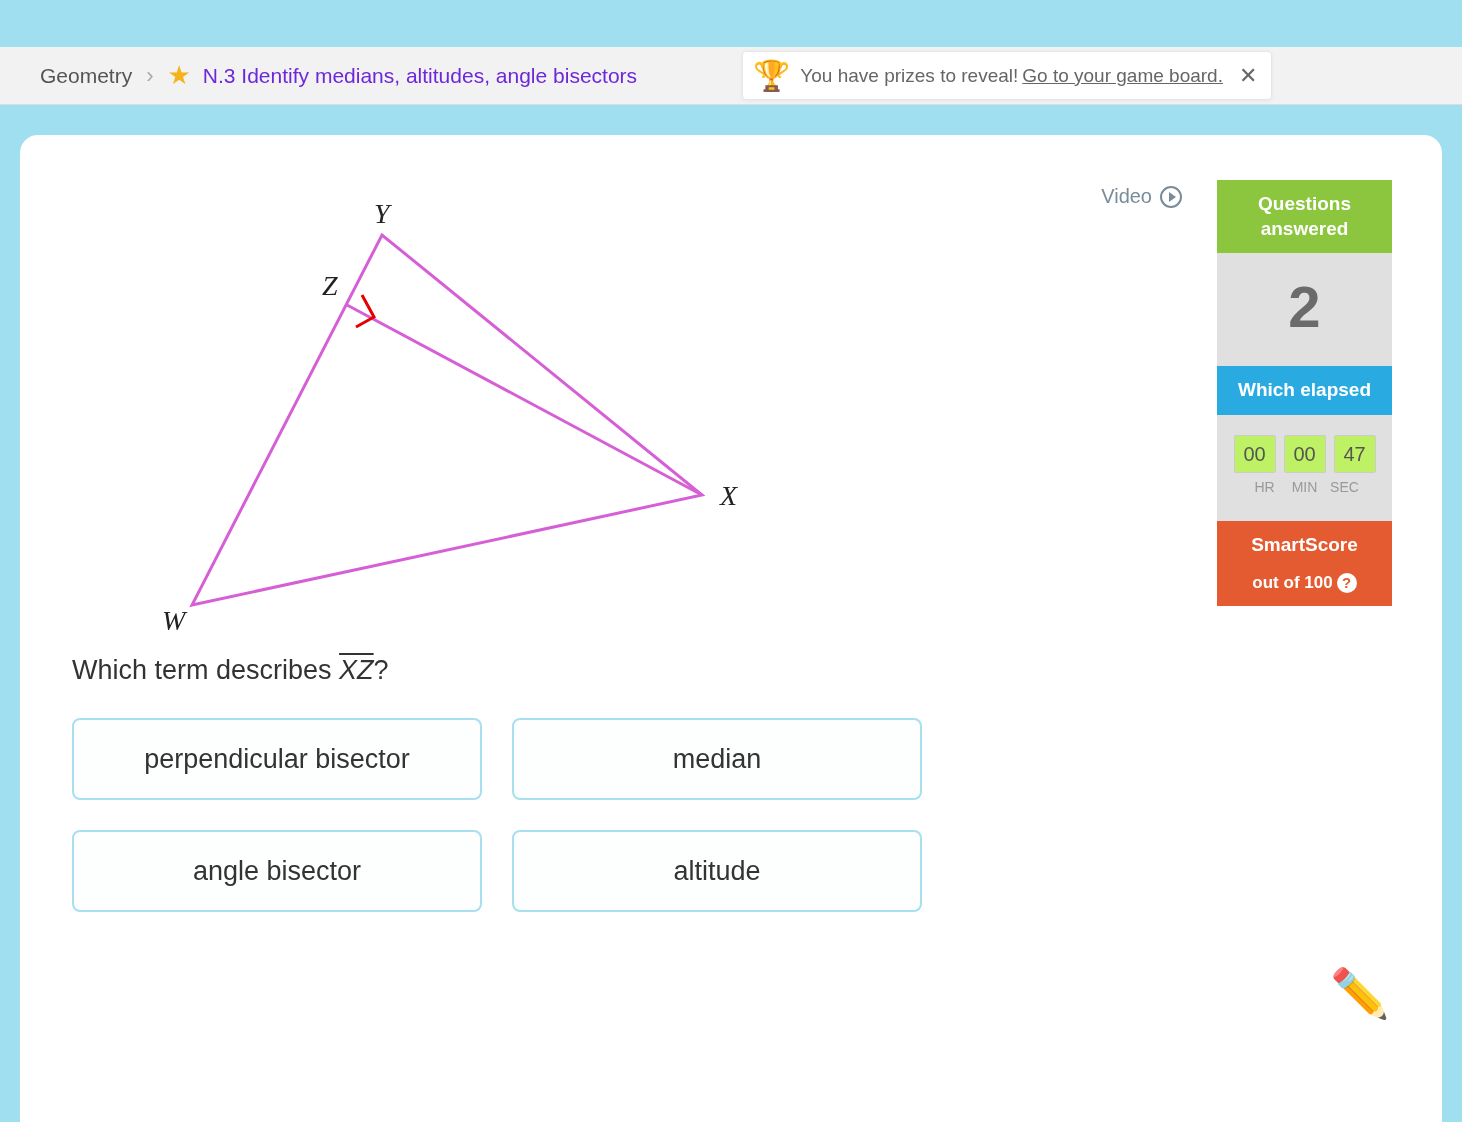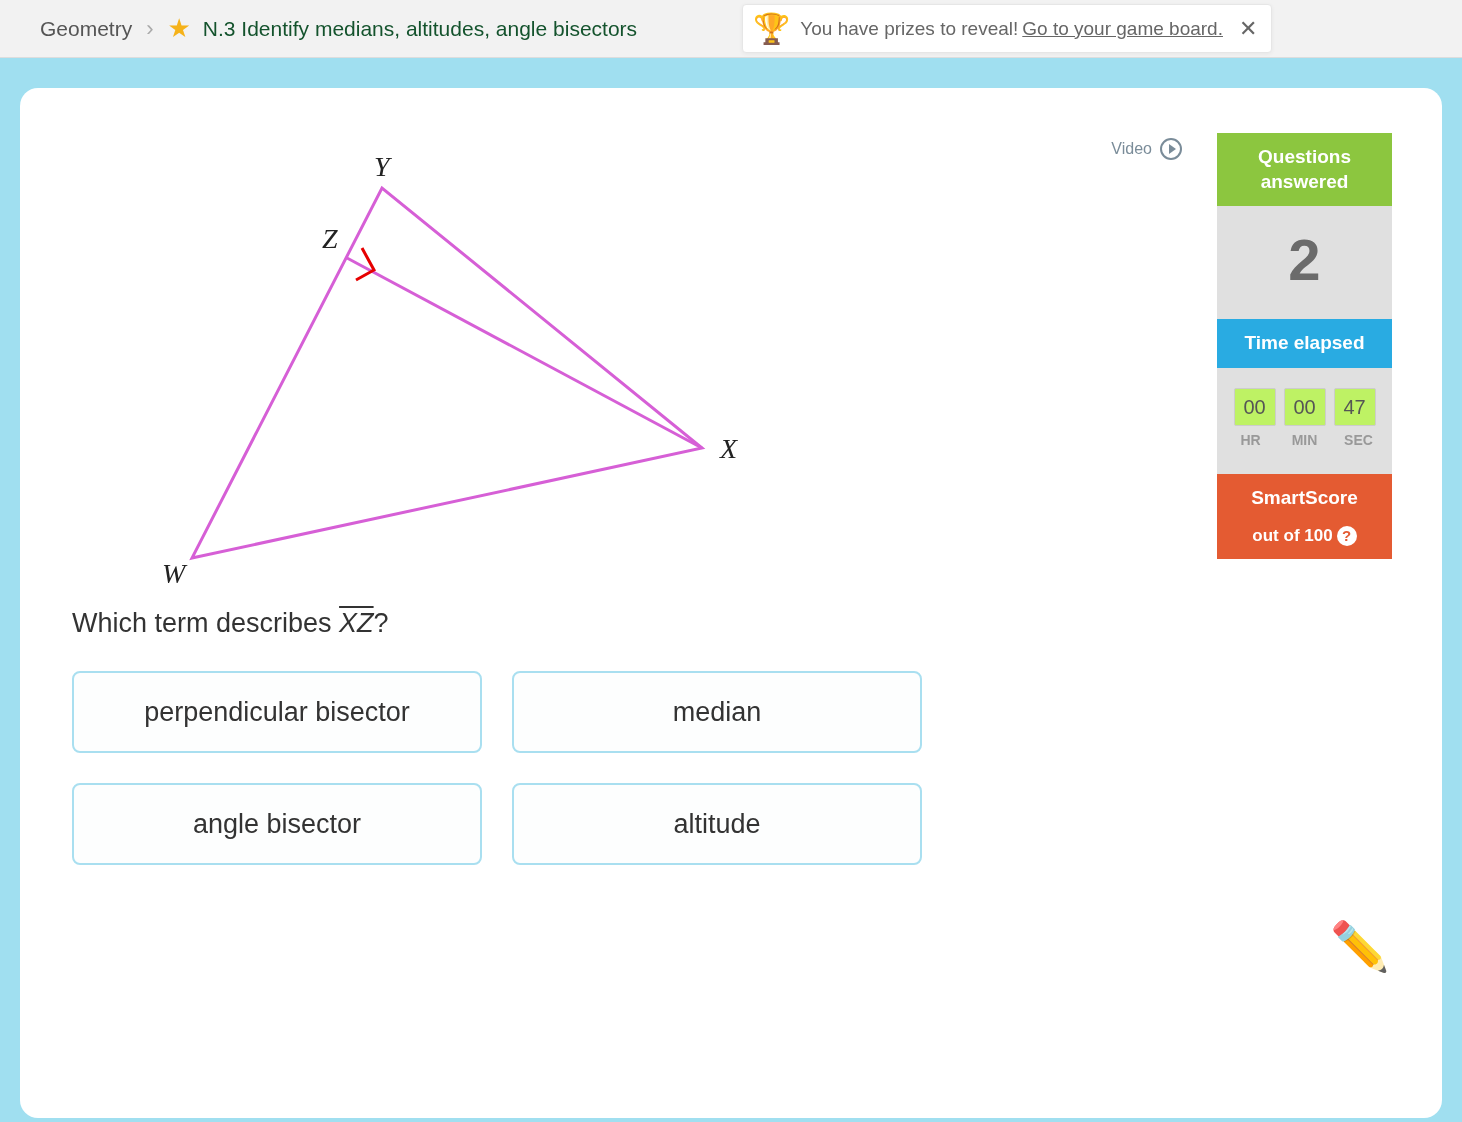--- a/index.html
+++ b/index.html
@@ -14,29 +14,30 @@
     .breadcrumb-bar {
       background: #f2f2f2;
       height: 58px;
       display: flex;
       align-items: center;
       padding: 0 40px;
       font-size: 21px;
       color: #555;
       position: relative;
       border-bottom: 1px solid #ddd;
+      margin-top: 47px;
     }
     .breadcrumb-subject { color: #555; }
     .breadcrumb-arrow { margin: 0 14px; color: #aaa; font-size: 22px; }
     .star-icon {
       color: #f5b21a;
       font-size: 26px;
       margin-right: 12px;
     }
-    .breadcrumb-skill { color: #14532d; white-space: nowrap; overflow: hidden; }
+    .breadcrumb-skill { color: #6d28d9; white-space: nowrap; overflow: hidden; }
     .prize-banner {
       position: absolute;
       left: 742px;
       top: 4px;
       display: flex;
       align-items: center;
       background: #fff;
       border: 1px solid #e6e6e6;
       border-radius: 4px;
       padding: 6px 14px 6px 10px;
@@ -55,21 +56,21 @@
       border-radius: 18px;
       min-height: 1030px;
       padding: 50px 52px;
       position: relative;
     }
     .video-link {
       position: absolute;
       top: 50px;
       right: 260px;
       color: #7a8c99;
-      font-size: 16px;
+      font-size: 20px;
       display: flex;
       align-items: center;
       gap: 8px;
     }
     .video-play-icon {
       display: inline-flex;
       width: 22px; height: 22px;
       border: 2px solid #7a8c99;
       border-radius: 50%;
       align-items: center; justify-content: center;
@@ -121,24 +122,23 @@
       border: 1px solid #ccc;
       width: 42px; height: 38px;
       display: flex; align-items: center; justify-content: center;
       font-size: 20px;
       color: #555;
       border-radius: 2px;
     }
     .time-labels {
       display: flex;
       justify-content: center;
-      gap: 14px;
       font-size: 14px;
       color: #999;
-      font-weight: bold;
+      font-weight: normal;
     }
     .time-labels span { width: 40px; text-align: center; }
     .stat-sub { font-size: 17px; margin-top: 14px; display: inline-flex; align-items: center; gap: 4px; }
     .help-circle {
       display: inline-flex;
       width: 20px; height: 20px;
       background: #fff;
       color: #e45b32;
       border-radius: 50%;
       font-size: 15px;
@@ -211,21 +211,21 @@
     <a class="video-link">
       <span>Video</span>
       <span class="video-play-icon"></span>
     </a>
 
     <div class="stats-panel">
       <div class="stat-header stat-green">Questions answered</div>
       <div class="stat-body">
         <div class="stat-big">2</div>
       </div>
-      <div class="stat-header stat-blue">Time elapsed</div>
+      <div class="stat-header stat-blue">Which elapsed</div>
       <div class="stat-body">
         <div class="time-row">
           <div class="time-box">00</div>
           <div class="time-box">00</div>
           <div class="time-box">47</div>
         </div>
         <div class="time-labels">
           <span>HR</span>
           <span>MIN</span>
           <span>SEC</span>

